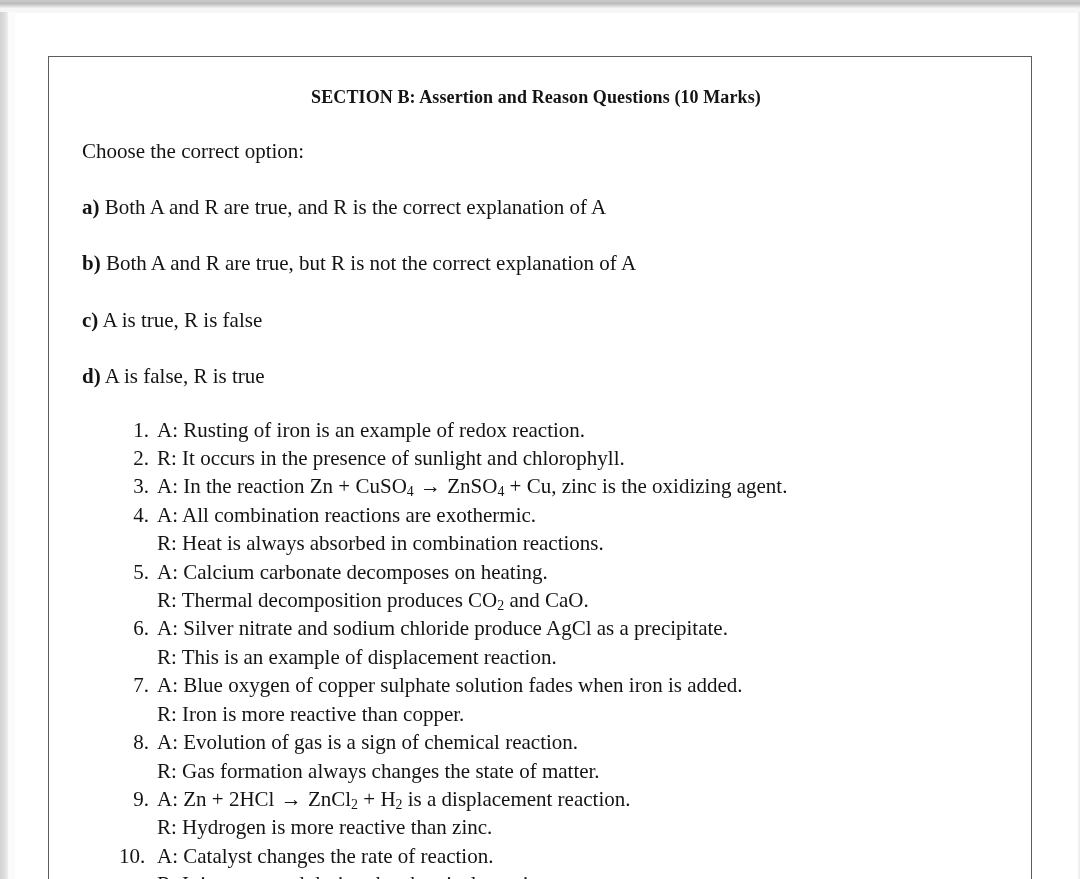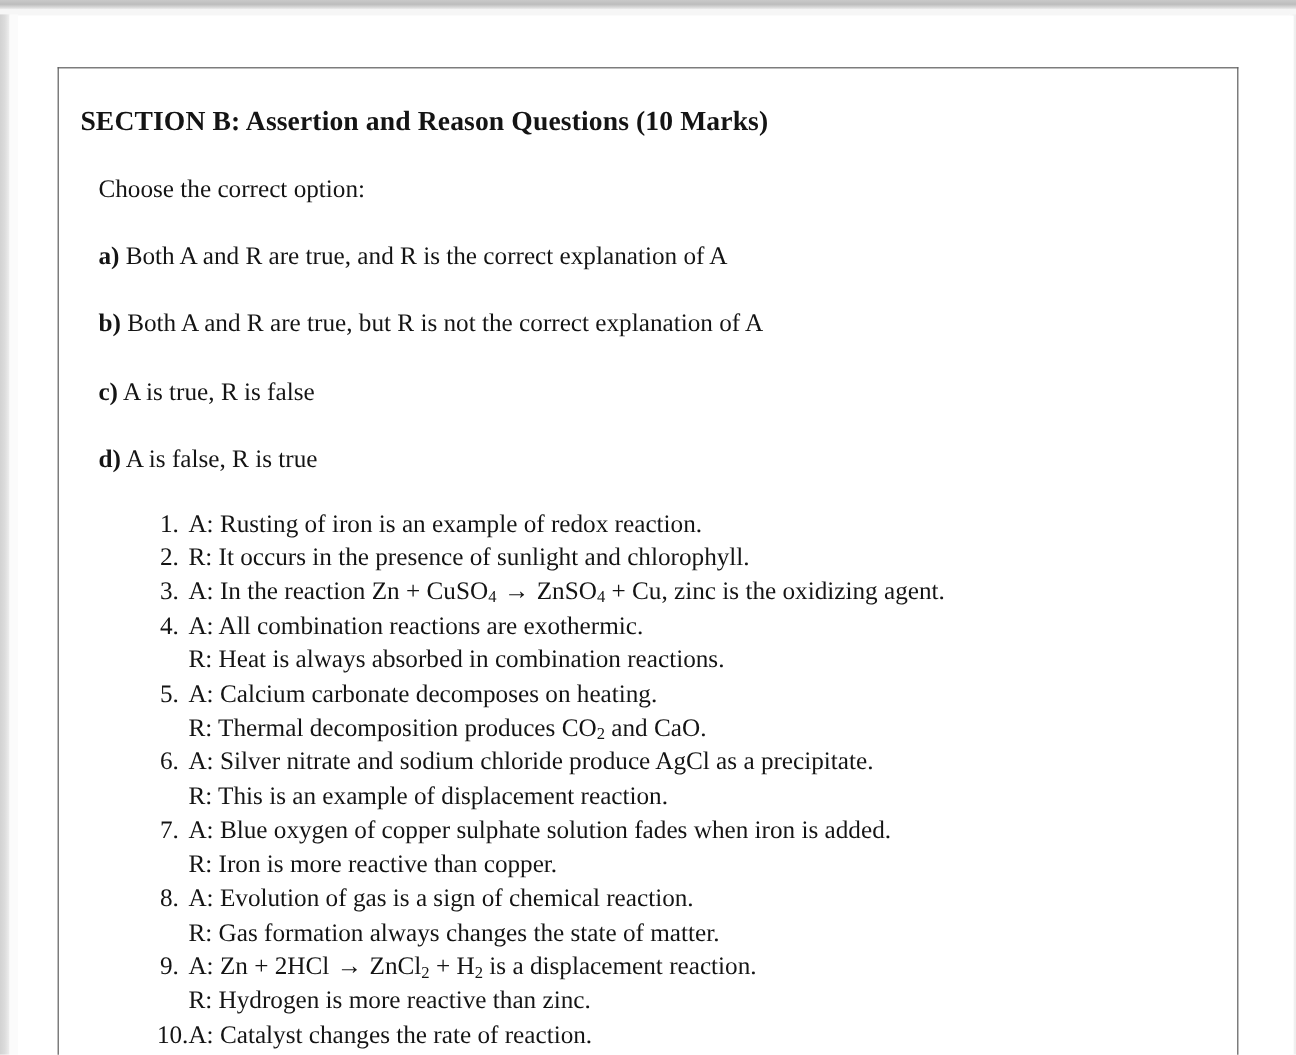--- a/index.html
+++ b/index.html
@@ -81,22 +81,23 @@
     border-bottom: none;
     box-sizing: border-box;
     background: #ffffff;
   }
 
   .doc-inner {
     padding: 26px 26px 0 18px;
   }
 
   .doc-title {
+    text-align: center;
     font-weight: bold;
-    font-size: 23px;
+    font-size: 18px;
     color: #141414;
     letter-spacing: 0.1px;
     margin: 4px 0 4px 0;
     line-height: 1.2;
   }
 
   .intro {
     margin-top: 26px;
     padding-left: 15px;
     font-size: 21px;
@@ -126,21 +127,21 @@
   .q-num {
     position: absolute;
     left: 0;
     top: 0;
     width: 30px;
     text-align: right;
     white-space: pre;
   }
   .q-num.wide {
     width: 38px;
-    text-align: right;
+    text-align: left;
   }
   .q-line {
     white-space: nowrap;
   }
   sub {
     font-size: 0.66em;
     vertical-align: -0.22em;
     line-height: 0;
   }
   .arrow { padding: 0 1px; }

